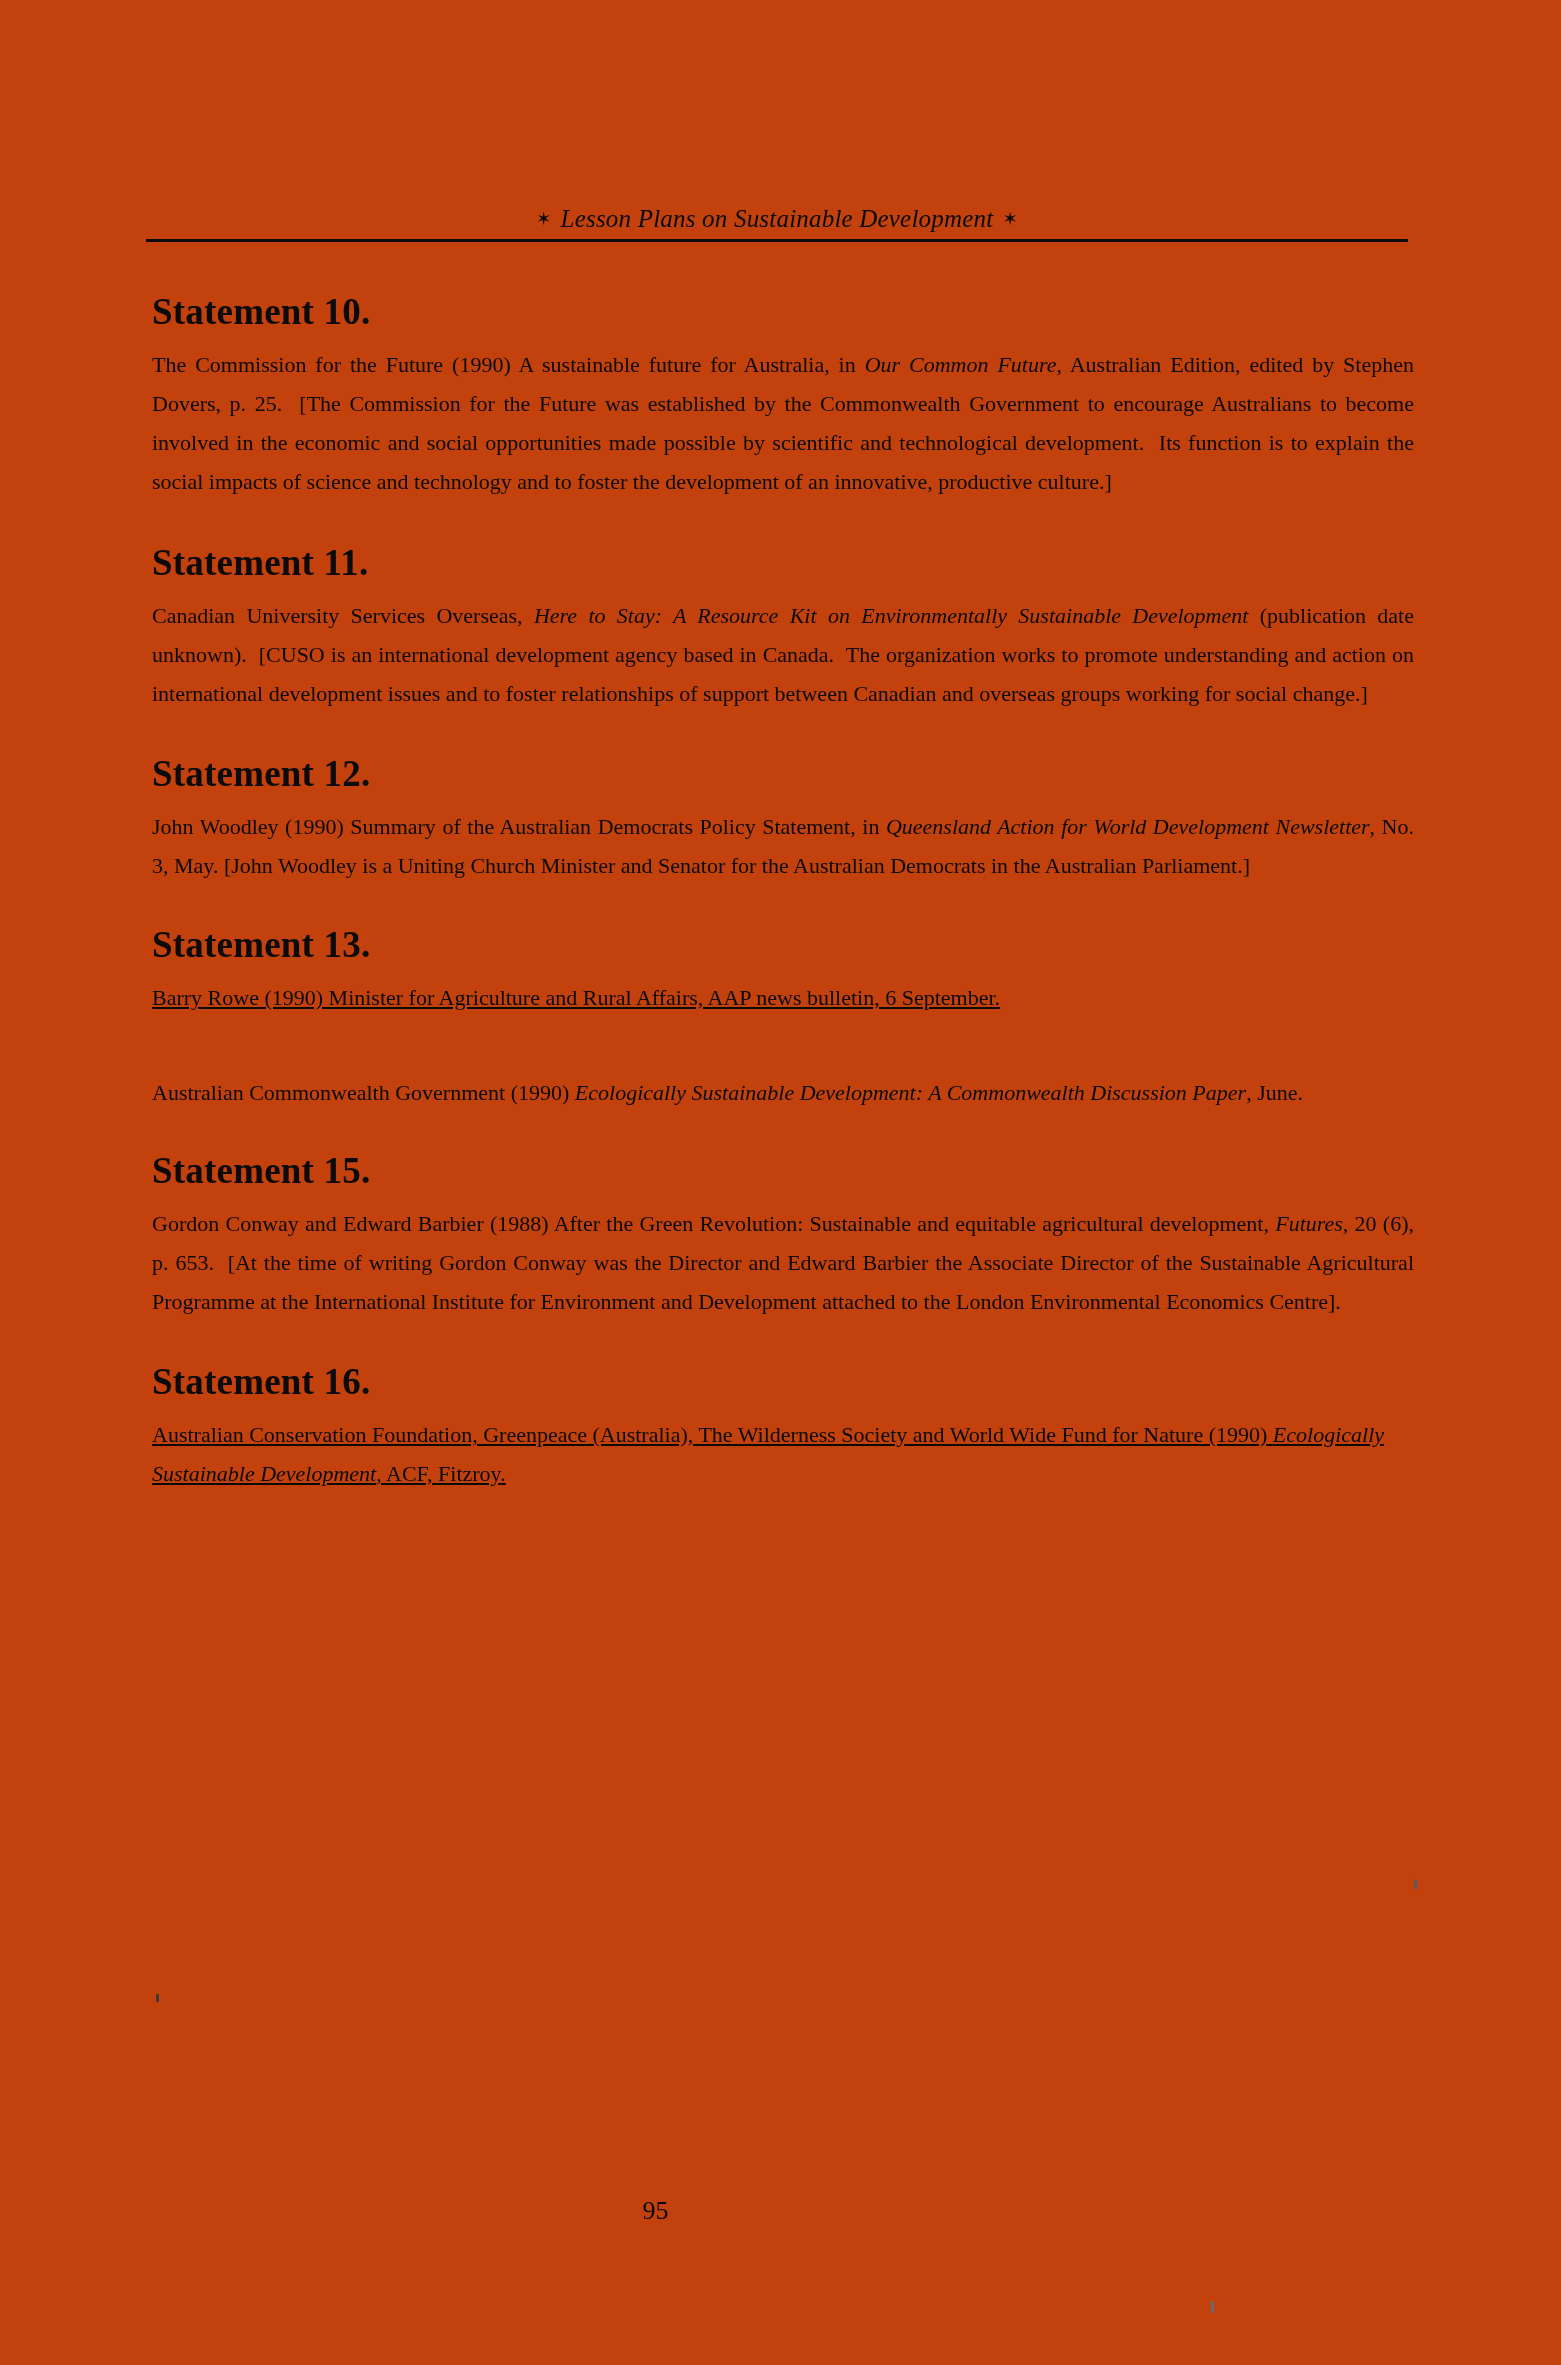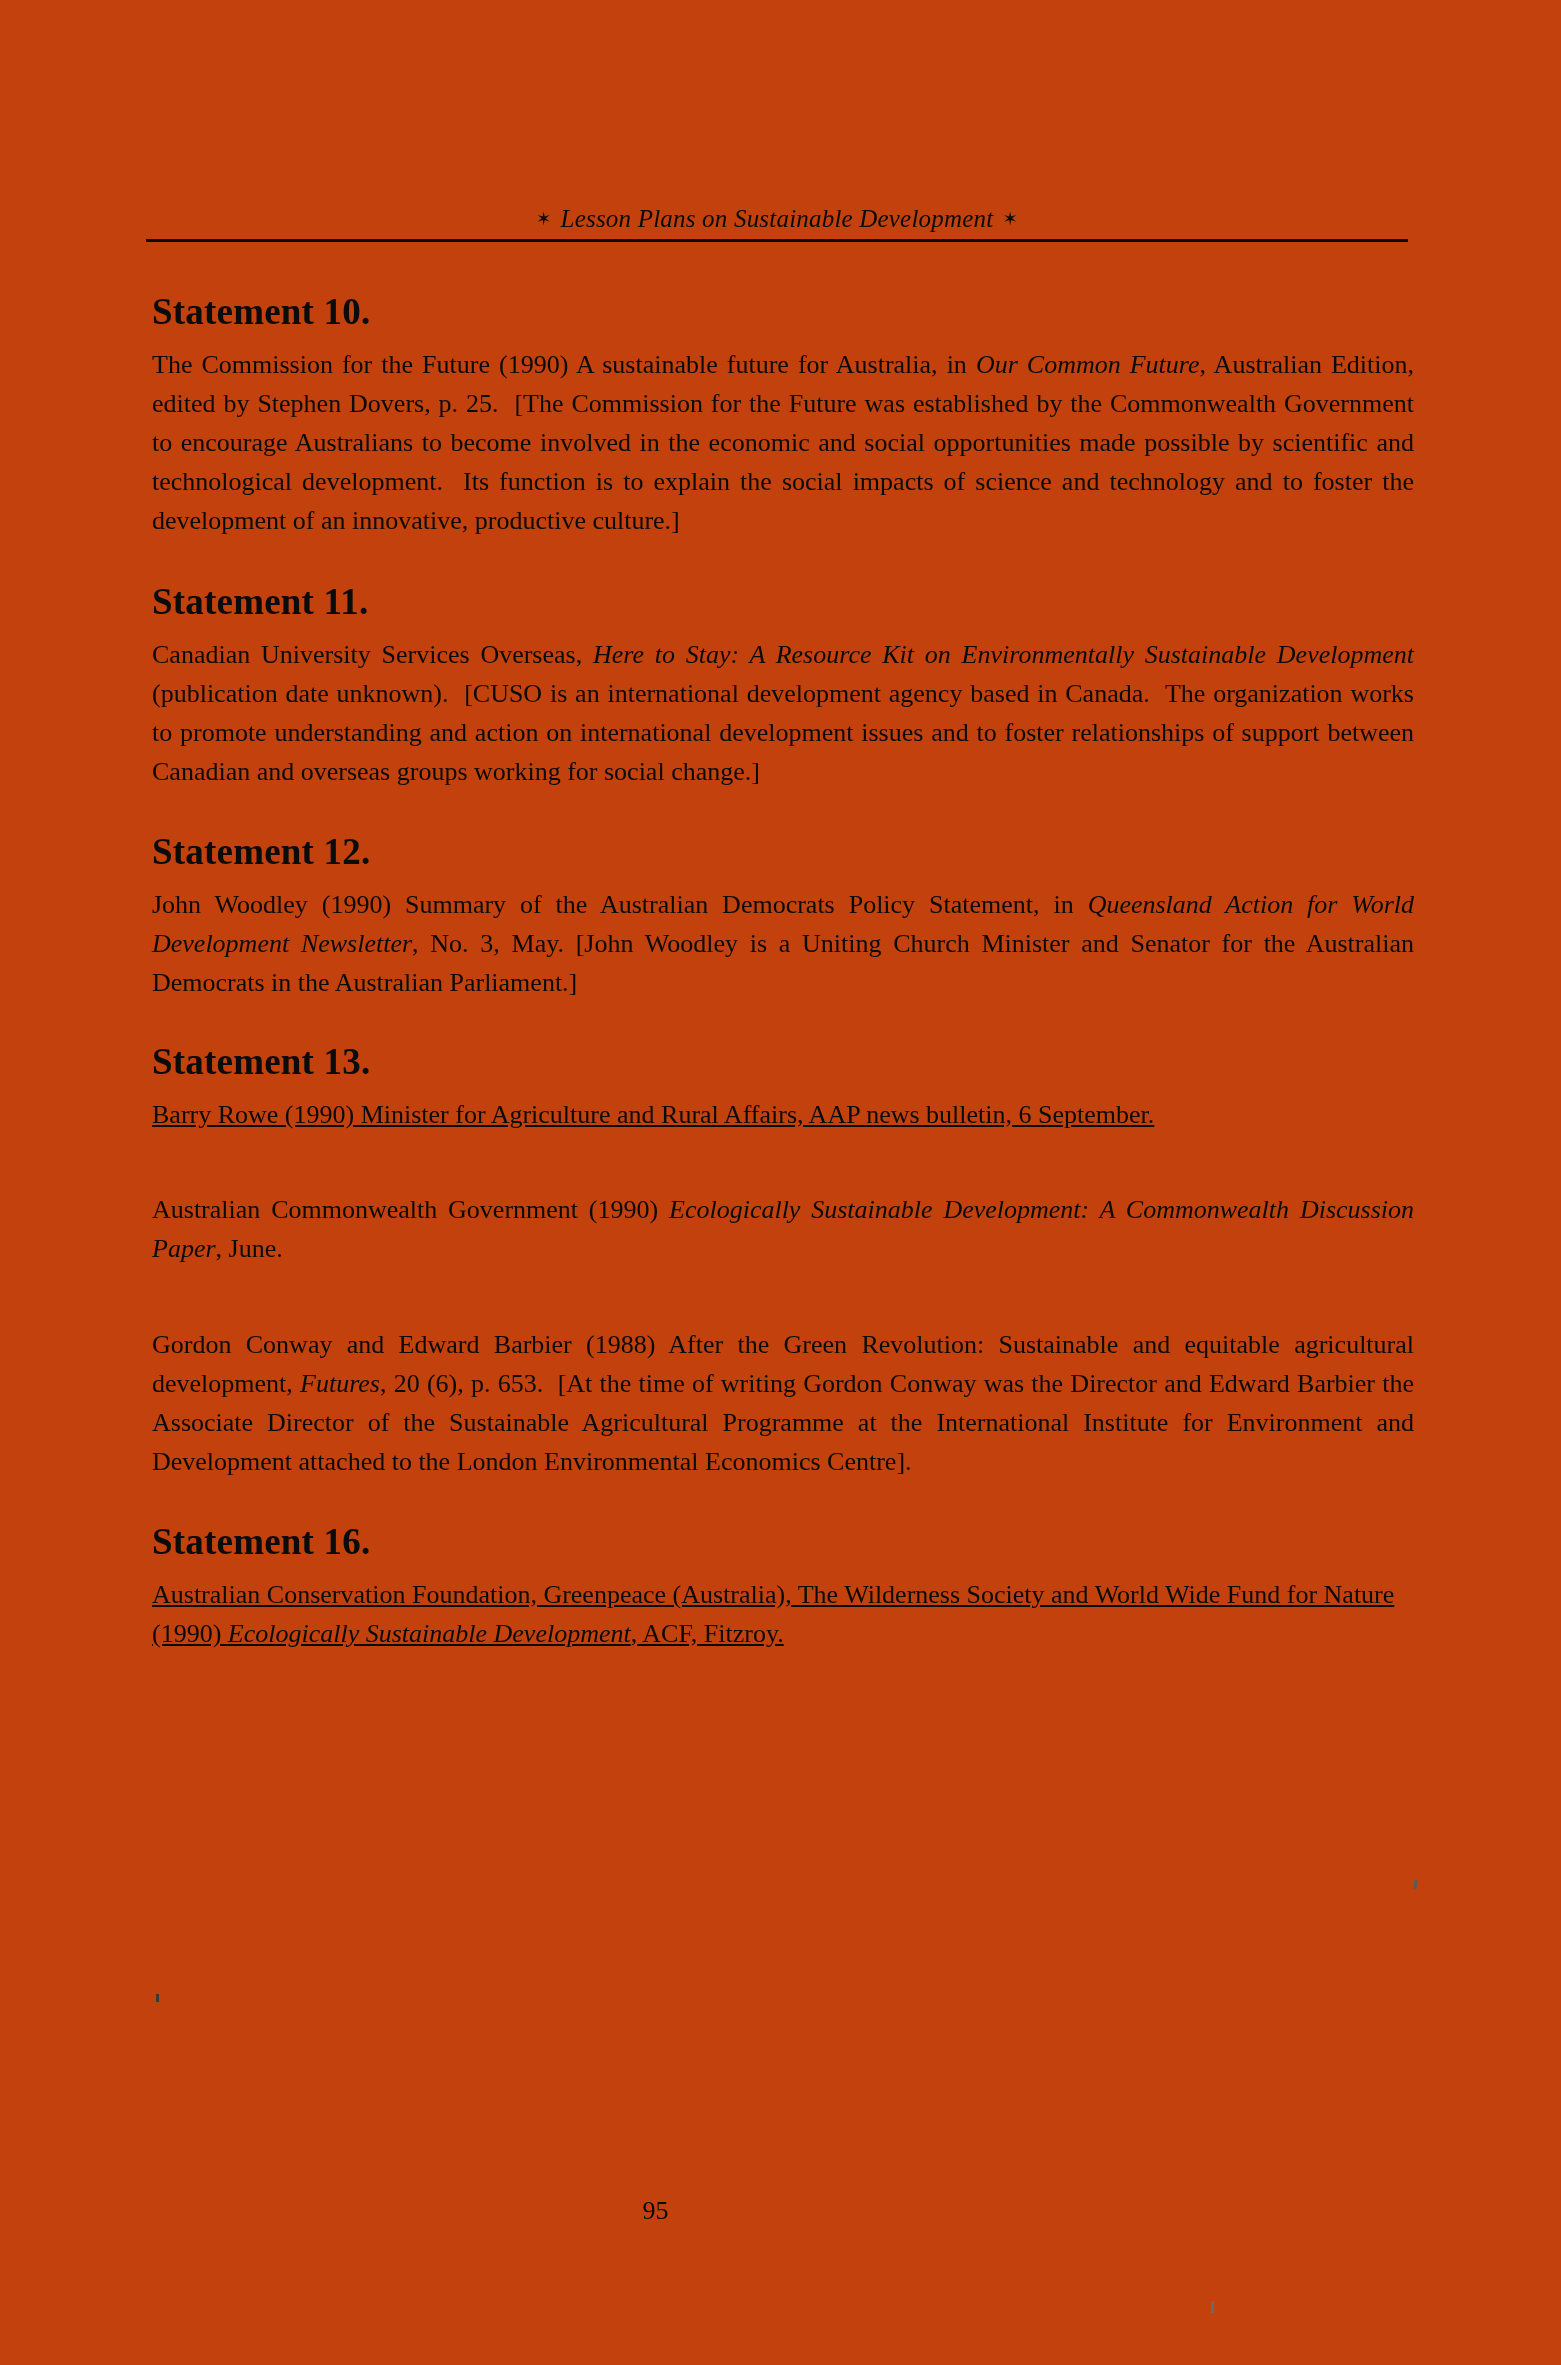--- a/index.html
+++ b/index.html
@@ -59,21 +59,21 @@
     position: relative;
   }
   .stmt-heading {
     font-weight: bold;
     font-size: 37px;
     line-height: 35px;
     letter-spacing: 0.2px;
     margin: 0;
   }
   .stmt-body {
-    font-size: 26px;
+    font-size: 22px;
     line-height: 39px;
     text-align: justify;
     text-justify: inter-word;
     margin: 0;
     padding-top: 16px;
     hyphens: none;
   }
   .stmt-body.ragged {
     text-align: left;
     text-decoration: underline;
@@ -159,20 +159,21 @@
     <div class="statement gap-13">
       <div class="stmt-heading">Statement 13.</div>
       <p class="stmt-body ragged">Barry Rowe (1990) Minister for Agriculture and Rural Affairs, AAP news bulletin, 6 September.</p>
     </div>
 
     <div class="statement gap-14">
       <p class="stmt-body">Australian Commonwealth Government (1990) <i>Ecologically Sustainable Development: A Commonwealth Discussion Paper</i>, June.</p>
     </div>
 
     <div class="statement gap-15">
+      <div class="stmt-heading">Statement 15.</div>
       <p class="stmt-body">Gordon Conway and Edward Barbier (1988) After the Green Revolution: Sustainable and equitable agricultural development, <i>Futures</i>, 20 (6), p. 653.&nbsp; [At the time of writing Gordon Conway was the Director and Edward Barbier the Associate Director of the Sustainable Agricultural Programme at the International Institute for Environment and Development attached to the London Environmental Economics Centre].</p>
     </div>
 
     <div class="statement gap-16">
       <div class="stmt-heading">Statement 16.</div>
       <p class="stmt-body ragged">Australian Conservation Foundation, Greenpeace (Australia), The Wilderness Society and World Wide Fund for Nature (1990) <i>Ecologically Sustainable Development</i>, ACF, Fitzroy.</p>
     </div>
 
   </div>
 

